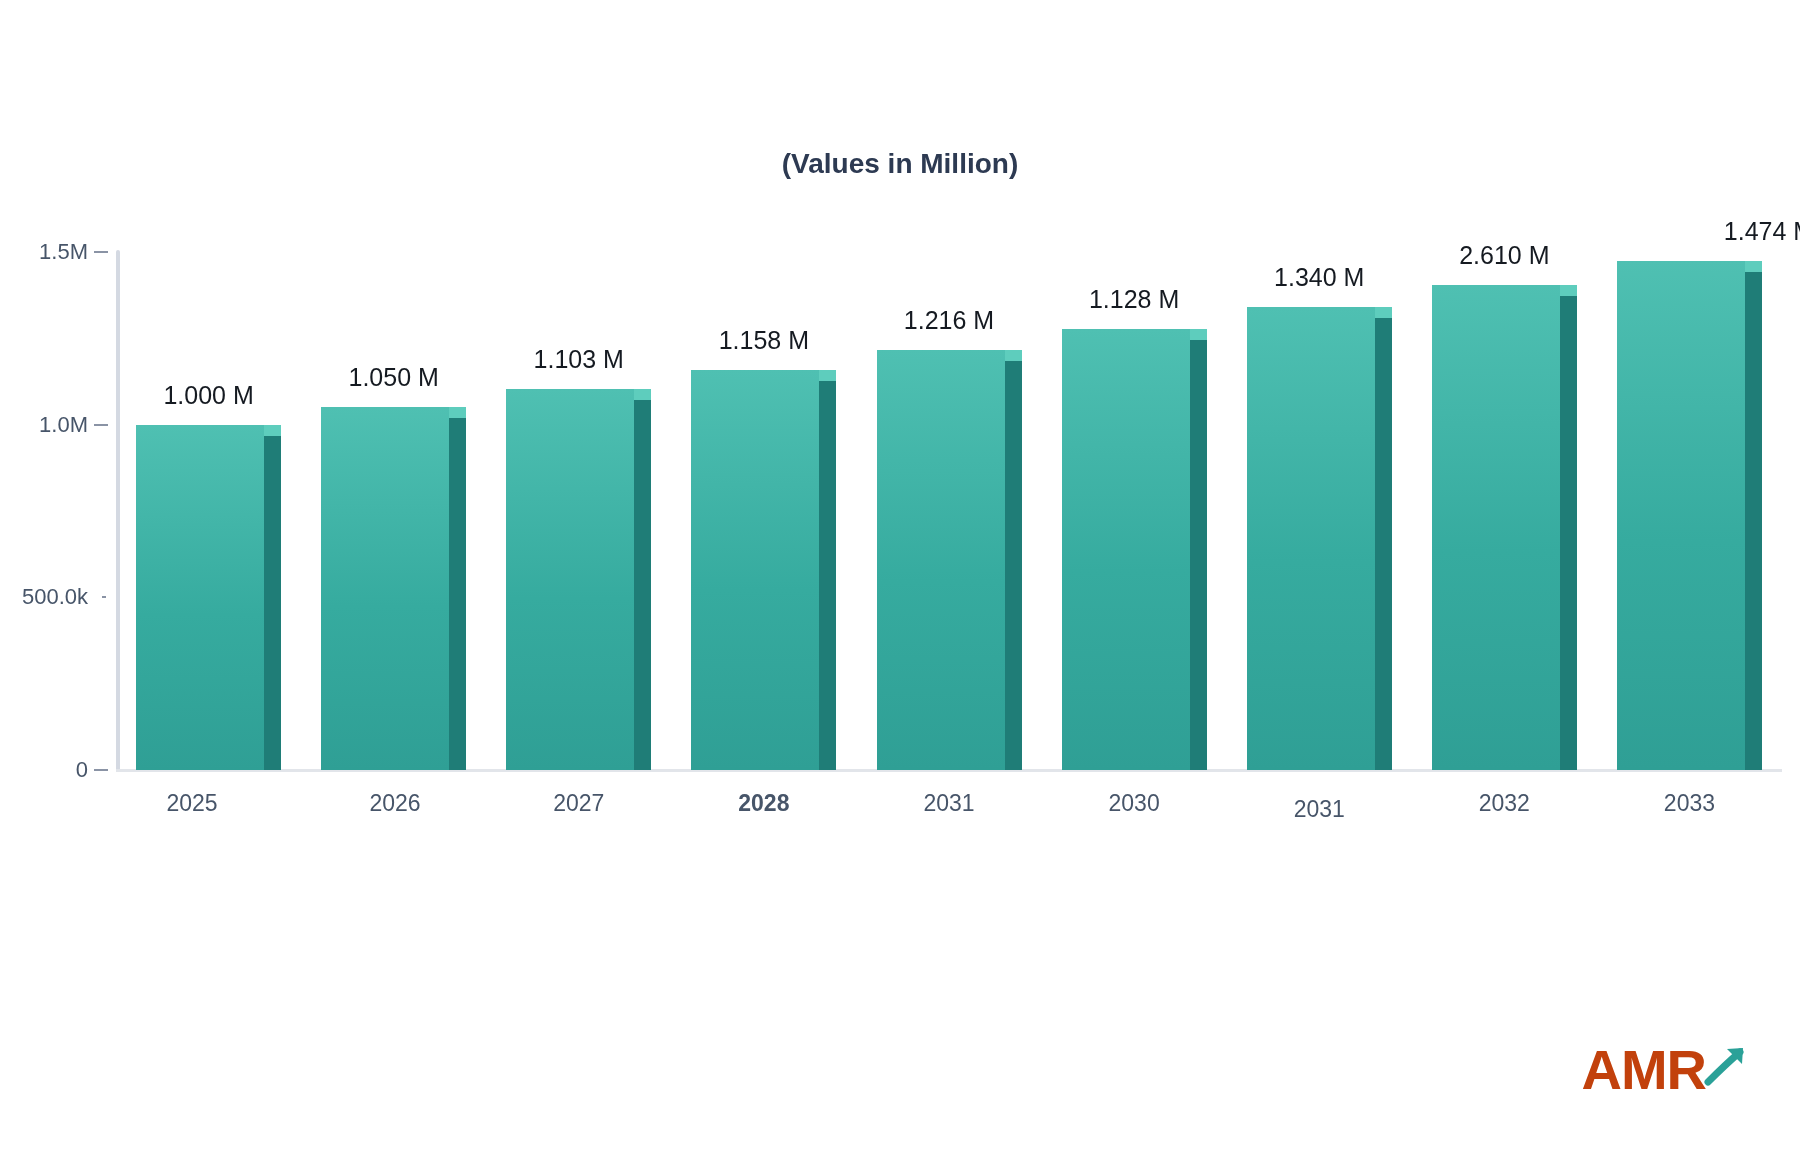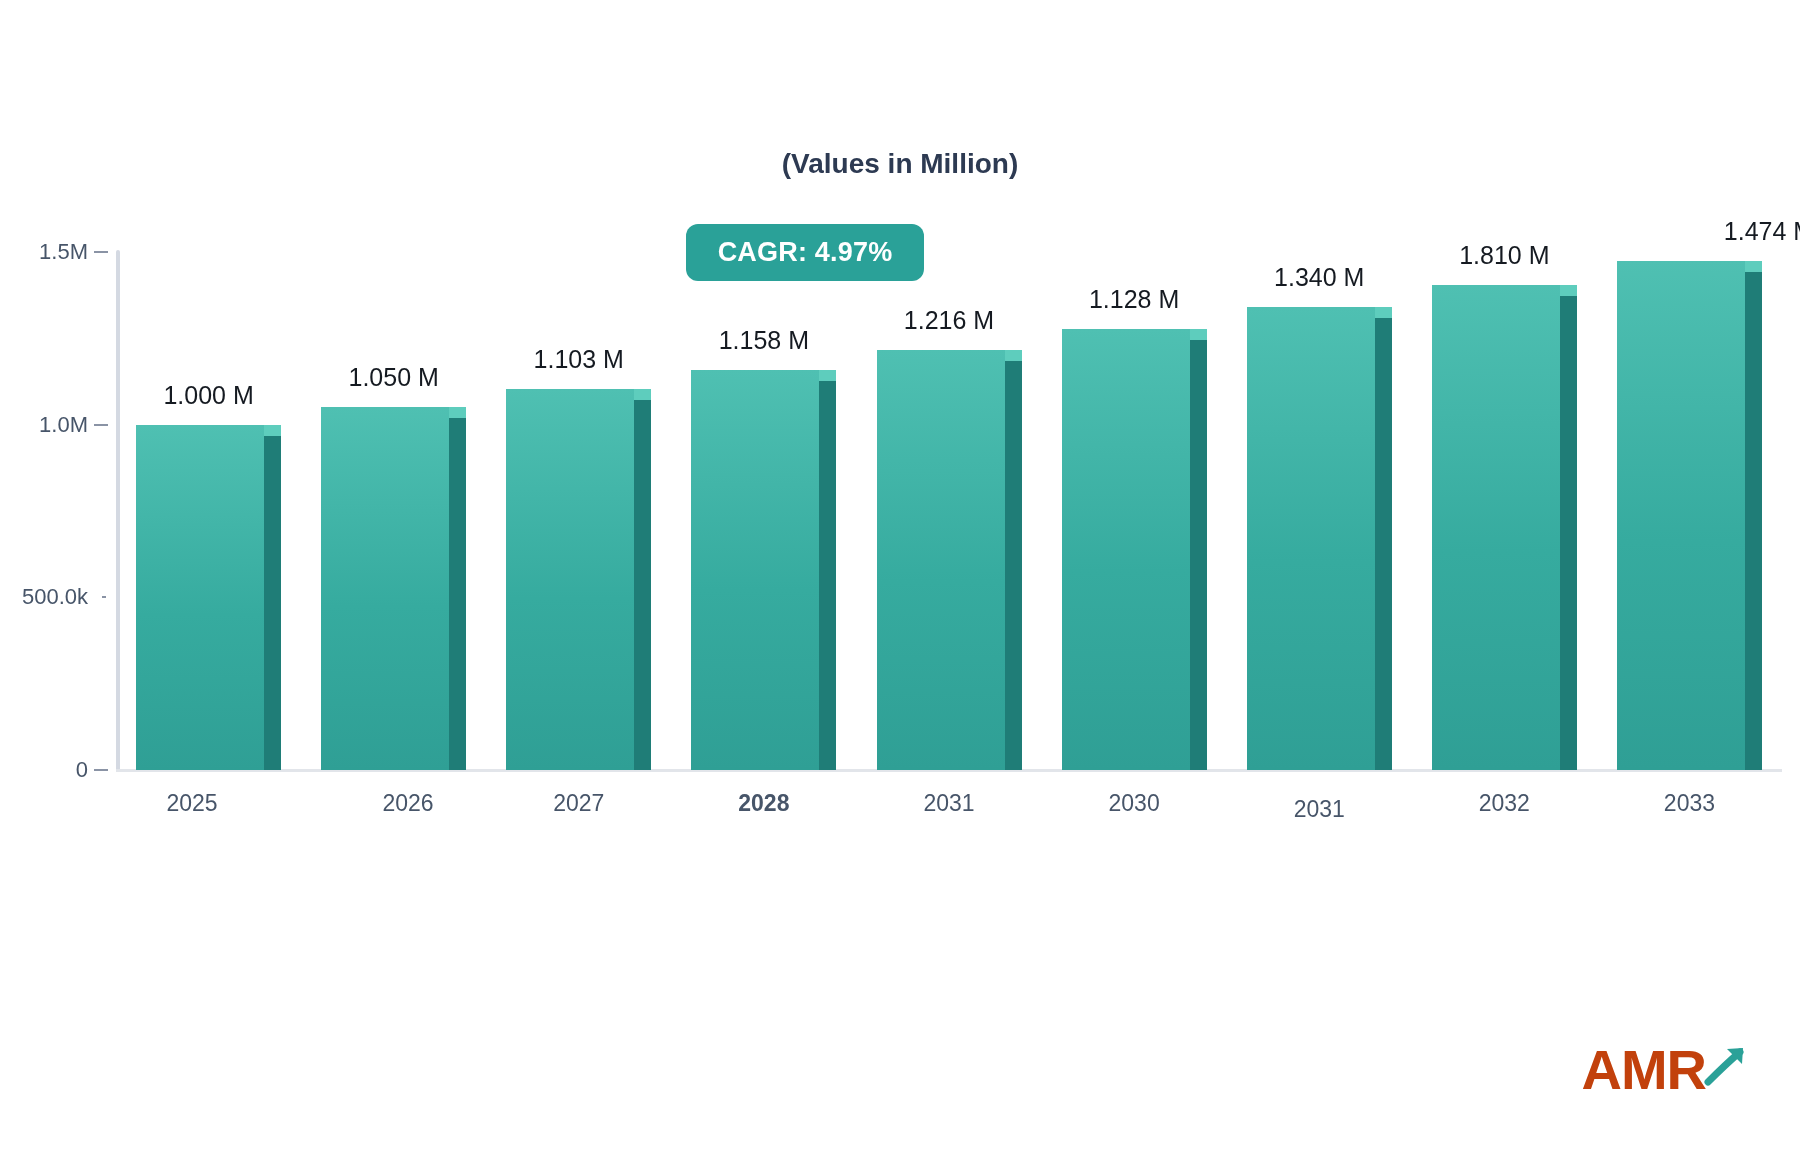--- a/index.html
+++ b/index.html
@@ -153,23 +153,20 @@
   }
   #amr-arrow { margin-left: -4px; margin-bottom: 6px; }
 </style>
 </head>
 <body>
 
 <div id="page">
 
   <div id="chart-subtitle">(Values in Million)</div>
 
-  <div id="cagr-badge">
-    <span>CAGR: 4.97%</span>
-  </div>
 
   <div id="y-axis-line"></div>
   <div id="x-axis-line"></div>
 
   <div id="y-axis-group">
       <div class="y-tick" style="top: 252px; right: 28px;">1.5M</div>
       <div class="y-dash" style="top: 252px; left: 94px;"></div>
       <div class="y-tick" style="top: 424.667px; right: 28px;">1.0M</div>
       <div class="y-dash" style="top: 424.667px; left: 94px;"></div>
       <div class="y-tick" style="top: 597.333px; right: 28px;">500.0k</div>
@@ -196,21 +193,21 @@
       <div class="bar-front" style="height: 345.333px; width: 128px;"></div>
     </div>
     <div class="bar-label" style="left: 98.5556px; top: 380.667px;">1.000 M</div>
     <div class="x-label" style="left: 102px;">2025</div>
     <div class="bar-group" style="left: 321.167px; top: 407.4px; width: 128px; height: 362.6px;">
       <div class="bar-side" style="left: 128px; height: 351.6px;"></div>
       <div class="bar-top" style="left: 128px; top: 0px; width: 17px;"></div>
       <div class="bar-front" style="height: 362.6px; width: 128px;"></div>
     </div>
     <div class="bar-label" style="left: 283.667px; top: 363.4px;">1.050 M</div>
-    <div class="x-label" style="left: 318px;">2026</div>
+    <div class="x-label" style="left: 305px;">2026</div>
     <div class="bar-group" style="left: 506.278px; top: 389.097px; width: 128px; height: 380.903px;">
       <div class="bar-side" style="left: 128px; height: 369.903px;"></div>
       <div class="bar-top" style="left: 128px; top: 0px; width: 17px;"></div>
       <div class="bar-front" style="height: 380.903px; width: 128px;"></div>
     </div>
     <div class="bar-label" style="left: 468.778px; top: 345.097px;">1.103 M</div>
     <div class="x-label" style="left: 488.778px;">2027</div>
     <div class="bar-group" style="left: 691.389px; top: 370.104px; width: 128px; height: 399.896px;">
       <div class="bar-side" style="left: 128px; height: 388.896px;"></div>
       <div class="bar-top" style="left: 128px; top: 0px; width: 17px;"></div>
@@ -237,21 +234,21 @@
       <div class="bar-top" style="left: 128px; top: 0px; width: 17px;"></div>
       <div class="bar-front" style="height: 462.747px; width: 128px;"></div>
     </div>
     <div class="bar-label" style="left: 1209.22px; top: 263.253px;">1.340 M</div>
     <div class="x-label" style="left: 1229.22px; margin-top: 6px;">2031</div>
     <div class="bar-group" style="left: 1431.83px; top: 284.807px; width: 128px; height: 485.193px;">
       <div class="bar-side" style="left: 128px; height: 474.193px;"></div>
       <div class="bar-top" style="left: 128px; top: 0px; width: 17px;"></div>
       <div class="bar-front" style="height: 485.193px; width: 128px;"></div>
     </div>
-    <div class="bar-label" style="left: 1394.33px; top: 240.807px;">1.810 M</div>
+    <div class="bar-label" style="left: 1394.33px; top: 240.807px;">2.610 M</div>
     <div class="x-label" style="left: 1414.33px;">2032</div>
     <div class="bar-group" style="left: 1616.94px; top: 260.979px; width: 128px; height: 509.021px;">
       <div class="bar-side" style="left: 128px; height: 498.021px;"></div>
       <div class="bar-top" style="left: 128px; top: 0px; width: 17px;"></div>
       <div class="bar-front" style="height: 509.021px; width: 128px;"></div>
     </div>
     <div class="bar-label" style="left: 1659px; top: 216.979px;">1.474 M</div>
     <div class="x-label" style="left: 1599.44px;">2033</div>
   </div>
 

